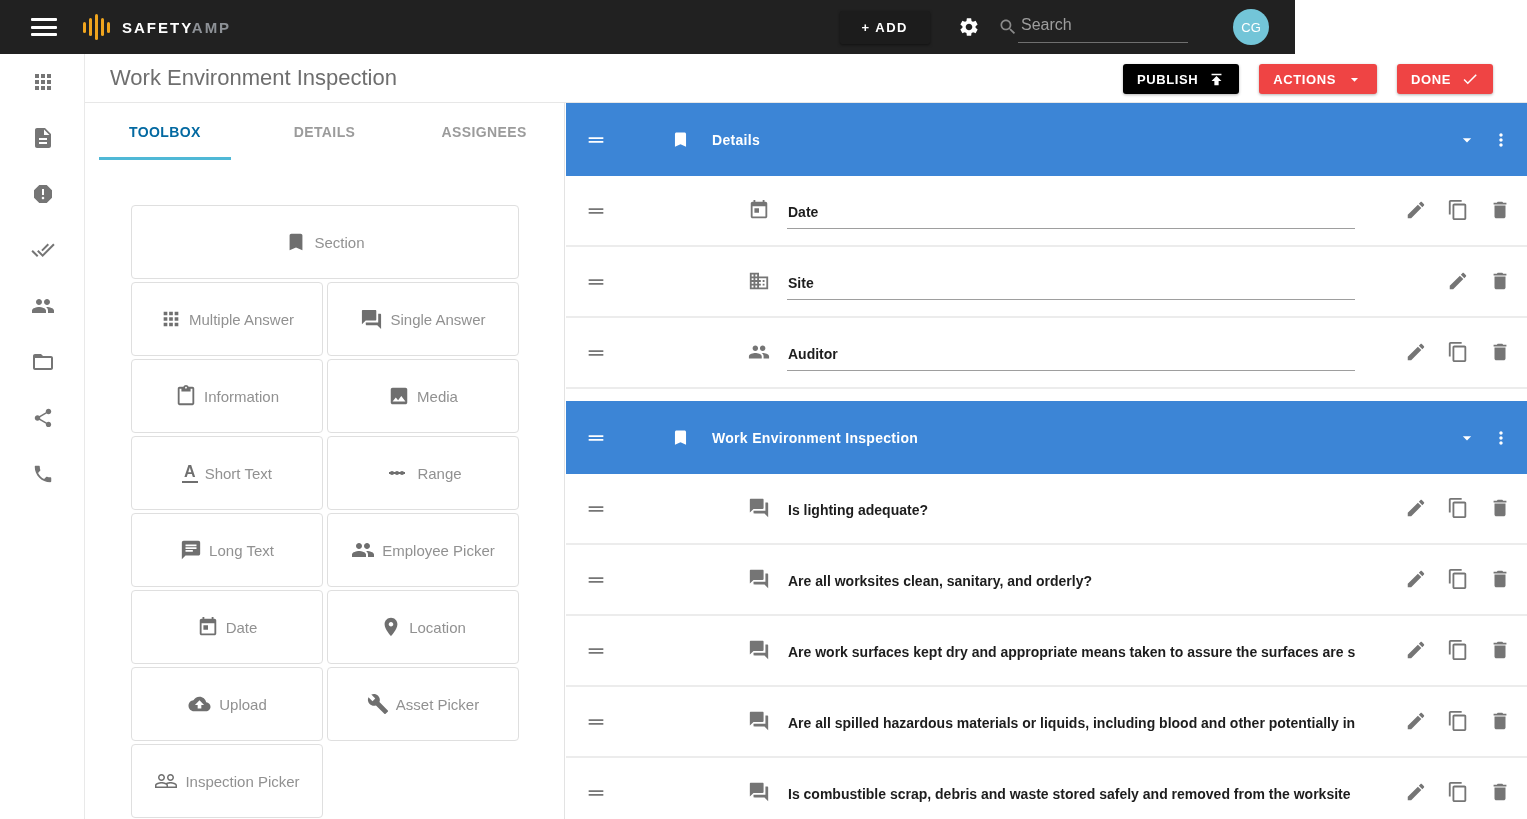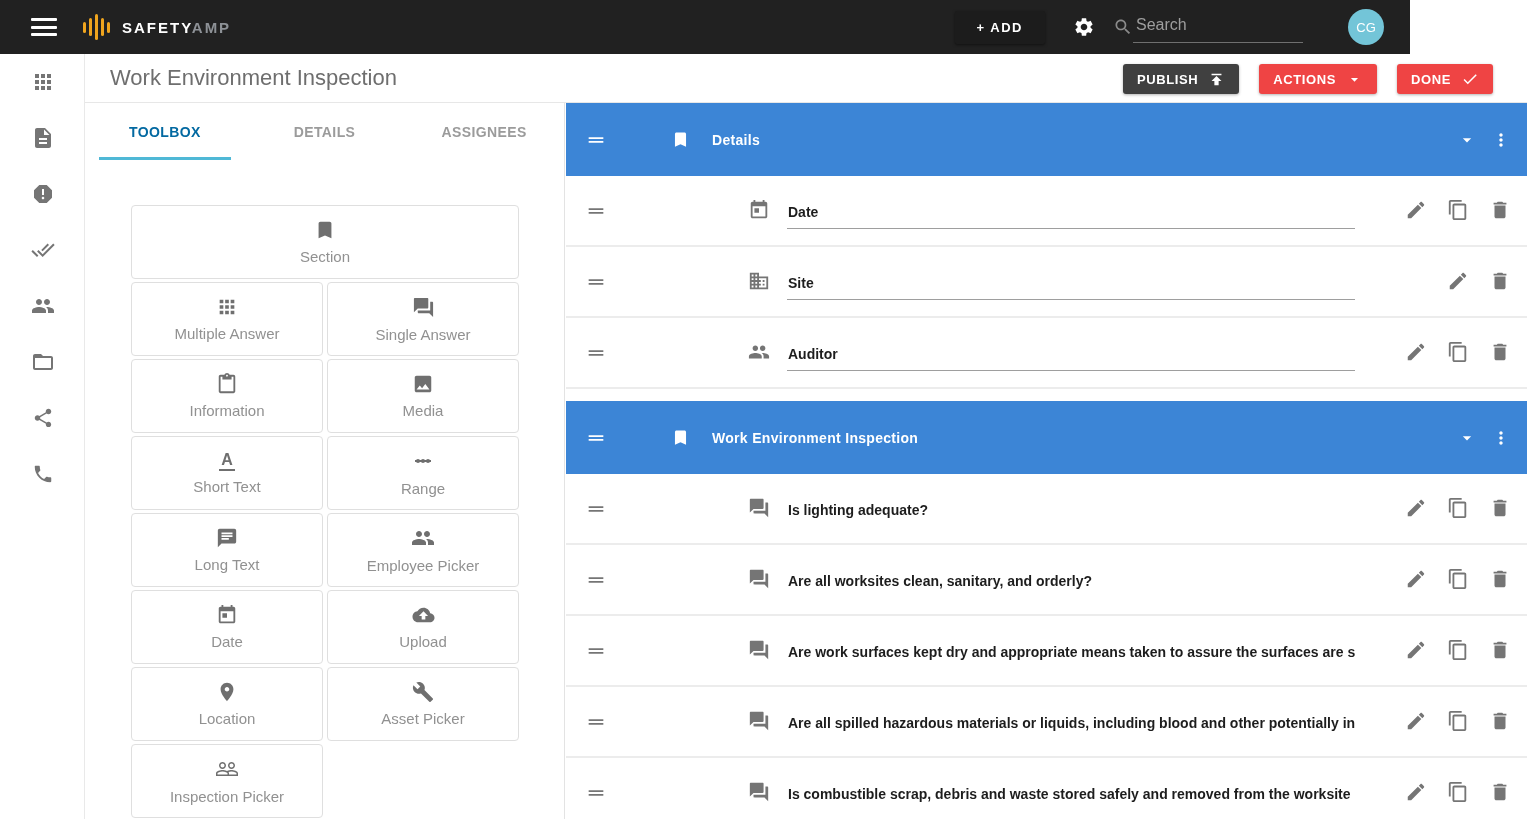--- a/index.html
+++ b/index.html
@@ -1,21 +1,21 @@
 <!DOCTYPE html>
 <html><head>
 <meta charset="utf-8">
 <style>
   * { margin:0; padding:0; box-sizing:border-box; }
   html,body { width:1527px; height:819px; overflow:hidden; background:#fff;
     font-family:"Liberation Sans", sans-serif; }
   .stage { position:relative; width:1527px; height:819px; overflow:hidden; }
 
   
-  .topbar { position:absolute; left:0; top:0; width:1410px; height:54px;
+  .topbar { position:absolute; left:0; top:0; width:1295px; height:54px;
     background:#212121; display:flex; align-items:center; z-index:30; }
   .hamburger { width:26px; height:18px; margin-left:31px; display:flex; flex-direction:column;
     justify-content:space-between; cursor:pointer; }
   .hamburger span { display:block; height:3px; background:#fff; border-radius:1px; }
   .logo { display:flex; align-items:center; margin-left:26px; }
   .logo-bars { display:flex; align-items:center; gap:3px; height:28px; }
   .logo-bars i { display:block; width:3px; background:#F0A51E; border-radius:2px; }
   .logo-bars i:nth-child(1){height:11px} .logo-bars i:nth-child(2){height:18px}
   .logo-bars i:nth-child(3){height:26px} .logo-bars i:nth-child(4){height:18px}
   .logo-bars i:nth-child(5){height:11px}
@@ -36,42 +36,42 @@
     margin-left:45px; margin-right:26px; cursor:pointer; }
 
   
   .page-header { position:absolute; left:85px; top:54px; width:1442px; height:49px; background:#fff;
     border-bottom:1px solid #e7e7e7; display:flex; align-items:center; z-index:20; }
   .page-title { margin-left:25px; font-size:22px; color:#6e6e6e; }
   .hdr-buttons { position:absolute; right:34px; top:10px; display:flex; gap:20px; }
   .btn { height:30px; border-radius:3px; display:flex; align-items:center; gap:10px;
     padding:0 14px; color:#fff; font-size:13px; font-weight:bold; letter-spacing:.6px;
     box-shadow:0 1px 3px rgba(0,0,0,.3); cursor:pointer; }
-  .btn-green { background:#404040; }
+  .btn-green { background:#000000; }
   .btn-blue  { background:#ef4444; }
 
   
   .rail { position:absolute; left:0; top:54px; width:85px; height:765px; background:#fff;
     border-right:1px solid #e9e9e9; z-index:10; }
   .rail .r-item { width:85px; height:56px; display:flex; align-items:center; justify-content:center;
     cursor:pointer; color:#757575; }
 
   
   .left-panel { position:absolute; left:85px; top:103px; width:480px; height:716px; background:#fff;
     border-right:1px solid #e3e3e3; }
   .tabs { display:flex; height:57px; }
   .tab { flex:1; display:flex; align-items:center; justify-content:center; position:relative;
     font-size:14px; font-weight:bold; letter-spacing:.4px; color:#9b9b9b; cursor:pointer; }
   .tab.active { color:#0369a1; }
   .tab.active::after { content:""; position:absolute; left:14px; right:14px; bottom:0;
     height:3px; background:#4FB8D6; }
   .toolbox { margin:45px 46px 0 46px; display:grid; grid-template-columns:192px 192px;
     gap:3px 4px; }
   .tool-card { height:74px; background:#fff; border:1px solid #dfdfdf; border-radius:4px;
-    display:flex; flex-direction:column; align-items:center; justify-content:center;
+    display:flex; flex-direction:row; align-items:center; justify-content:center;
     gap:7px; cursor:pointer; color:#6f6f6f; }
   .tool-card.full { grid-column:1 / span 2; }
   .tool-card .t-label { font-size:15px; color:#919191; }
   .tool-card.disabled { border-color:#ececec; color:#dedede; cursor:default; }
   .tool-card.disabled .t-label { color:#dedede; }
   .icon-a { font-size:16px; font-weight:bold; line-height:16px; border-bottom:2px solid currentColor;
     padding:0 2px 1px 2px; }
 
   
   .builder { position:absolute; left:566px; top:103px; width:961px; height:716px; }
@@ -382,33 +382,33 @@
       <div class="tool-card">
         <span style="display:flex">
             <svg width="22" height="22">
               <use href="#i-calendar"></use>
             </svg>
           </span>
         <span class="t-label">Date</span>
       </div>
       <div class="tool-card">
         <span style="display:flex">
+            <svg width="22" height="22">
+              <use href="#i-place"></use>
+            </svg>
+          </span>
+        <span class="t-label">Location</span>
+      </div>
+      <div class="tool-card">
+        <span style="display:flex">
             <svg width="25" height="22">
               <use href="#i-cloudup"></use>
             </svg>
           </span>
         <span class="t-label">Upload</span>
-      </div>
-      <div class="tool-card">
-        <span style="display:flex">
-            <svg width="22" height="22">
-              <use href="#i-place"></use>
-            </svg>
-          </span>
-        <span class="t-label">Location</span>
       </div>
       <div class="tool-card">
         <span style="display:flex">
             <svg width="22" height="22">
               <use href="#i-wrench"></use>
             </svg>
           </span>
         <span class="t-label">Asset Picker</span>
       </div>
       <div class="tool-card">

